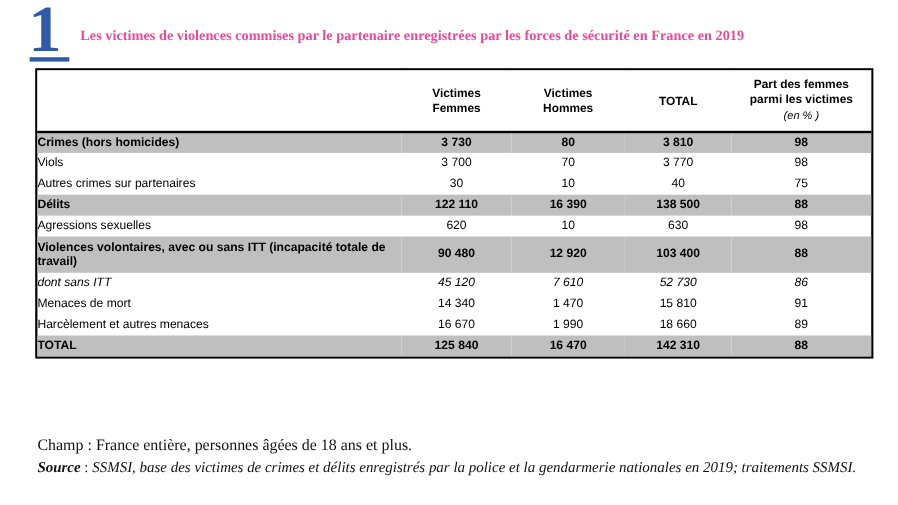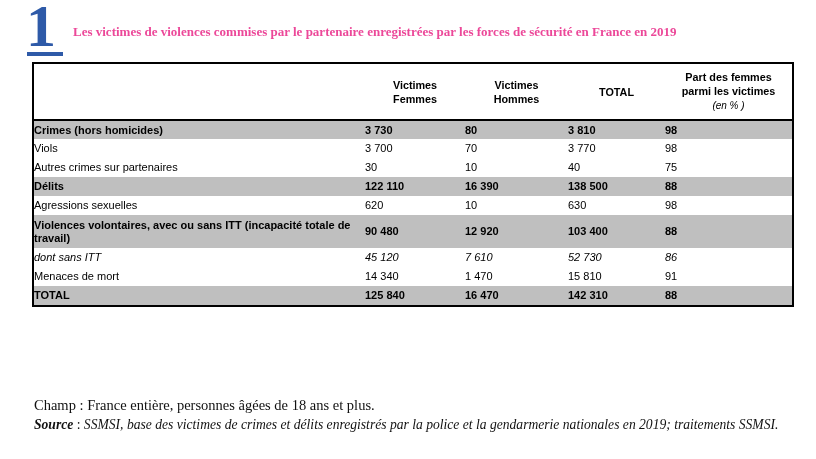--- a/index.html
+++ b/index.html
@@ -108,21 +108,21 @@
     font-style: italic;
     font-size: 10px;
   }
 
   
   tr.data td {
     height: 19px;
     font-size: 11px;
     line-height: 13px;
   }
-  tr.data td.num { }
+  tr.data td.num { text-align: center; }
   tr.data td.lab { text-align: left; }
 
   
   .shaded td { background: #BFBFBF; }
   .bold td { font-weight: bold; }
   .ital td { font-style: italic; }
 
   
   .sep-dark td { border-bottom: 1.4px solid #000; }
   .sep-light td { border-bottom: 1.4px solid #D4D4D4; }
@@ -247,20 +247,27 @@
           <td class="cell num">52 730</td>
           <td class="cell num">86</td>
         </tr>
         <tr class="data sep-none">
           <td class="cell first lab">Menaces de mort</td>
           <td class="cell num">14 340</td>
           <td class="cell num">1 470</td>
           <td class="cell num">15 810</td>
           <td class="cell num">91</td>
         </tr>
+        <tr class="data sep-dark">
+          <td class="cell first lab">Harcèlement et autres menaces</td>
+          <td class="cell num">16 670</td>
+          <td class="cell num">1 990</td>
+          <td class="cell num">18 660</td>
+          <td class="cell num">89</td>
+        </tr>
         <tr class="data shaded bold sep-none">
           <td class="cell first lab">TOTAL</td>
           <td class="cell num">125 840</td>
           <td class="cell num">16 470</td>
           <td class="cell num">142 310</td>
           <td class="cell num">88</td>
         </tr>
       </tbody>
   </table>
 </div>

